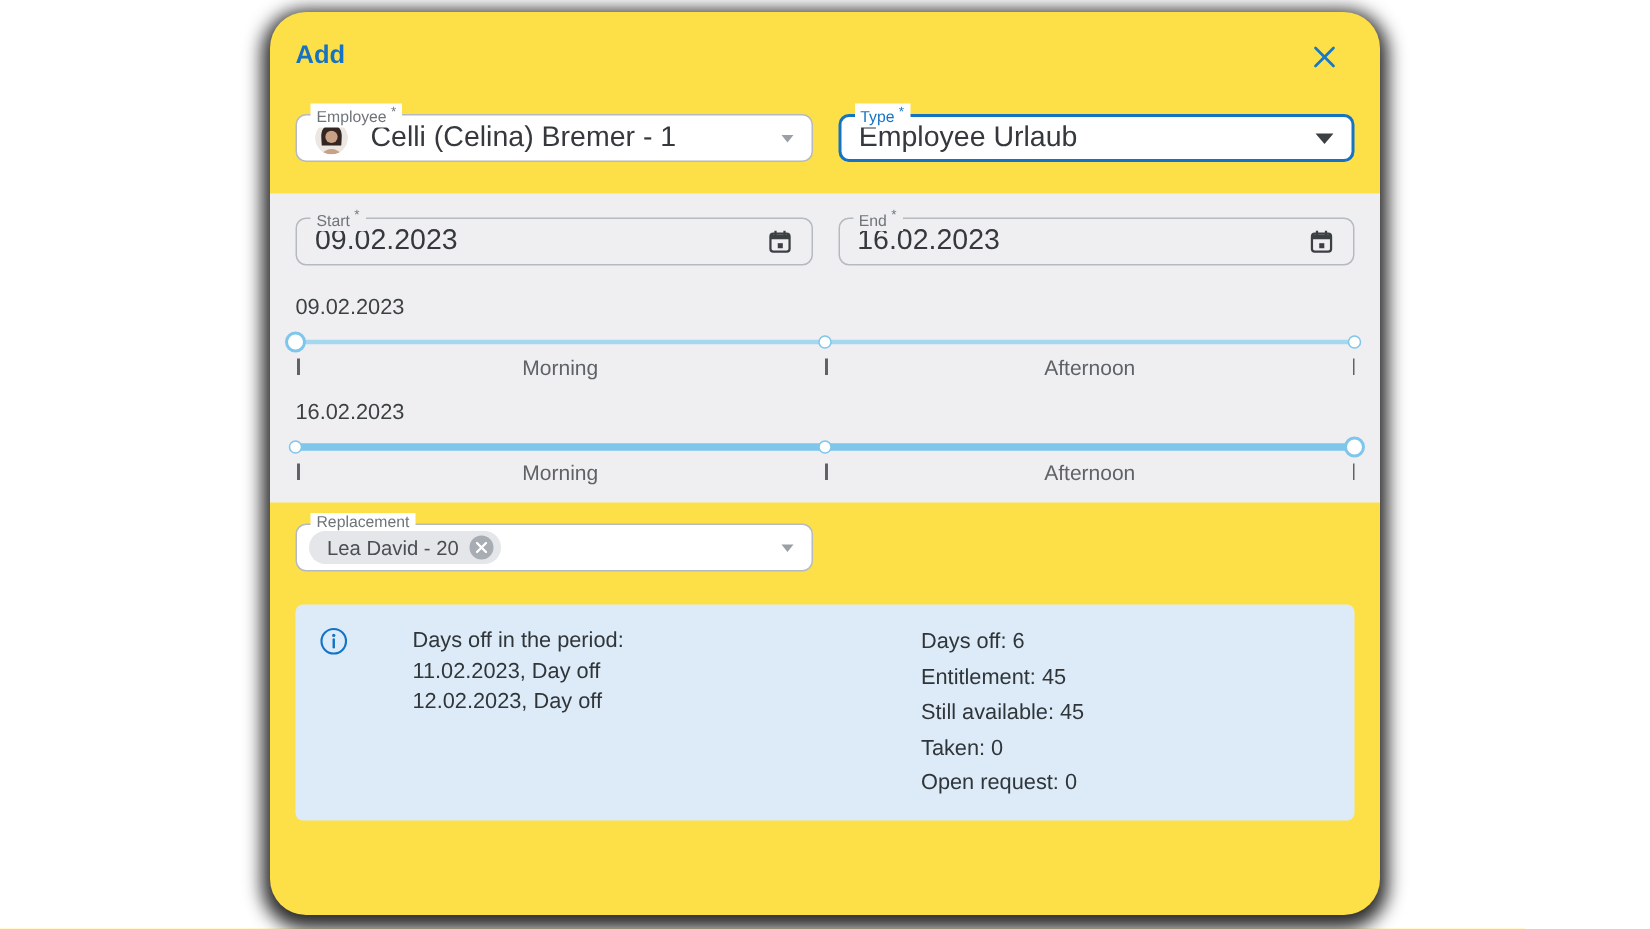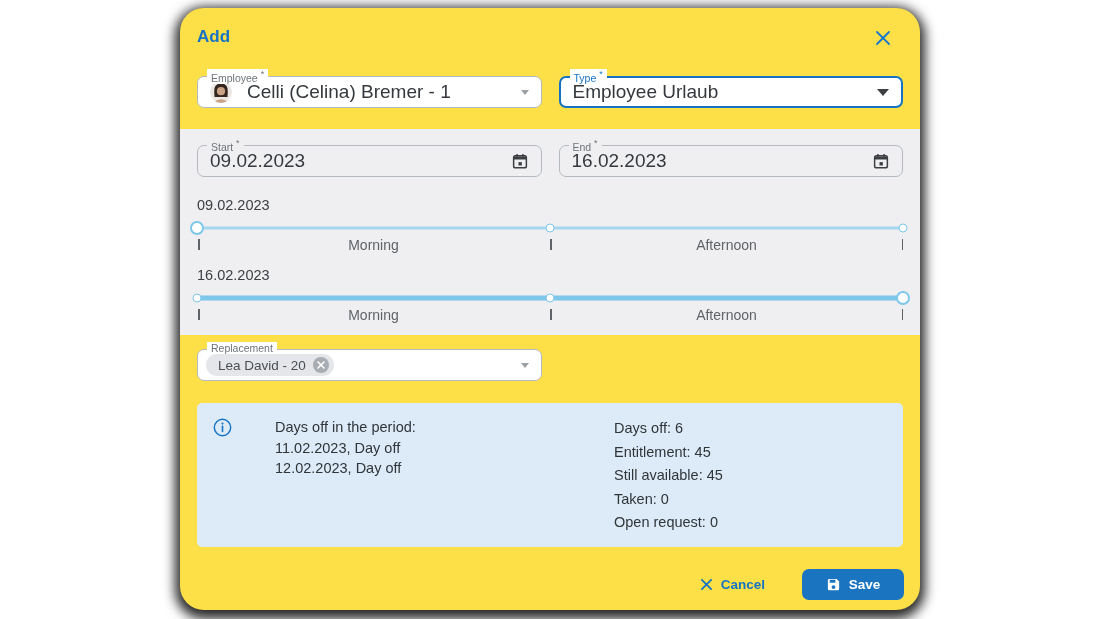--- a/index.html
+++ b/index.html
@@ -221,29 +221,14 @@
     </div>
     <div class="info-right">
       <div>Days off: 6</div>
       <div>Entitlement: 45</div>
       <div>Still available: 45</div>
       <div>Taken: 0</div>
       <div>Open request: 0</div>
     </div>
   </div>
 
-  <div class="footer">
-    <button class="cancel-btn">
-      <svg width="13" height="13" viewBox="0 0 14 14" fill="none" stroke="#1673c4" stroke-width="1.9" stroke-linecap="round">
-        <line x1="2" y1="2" x2="12" y2="12"></line>
-          <line x1="12" y1="2" x2="2" y2="12"></line>
-      </svg>
-      <span>Cancel</span>
-    </button>
-    <button class="save-btn">
-      <svg width="15" height="15" viewBox="0 0 24 24" fill="#ffffff">
-        <path d="M17 3H5a2 2 0 0 0-2 2v14a2 2 0 0 0 2 2h14a2 2 0 0 0 2-2V7l-4-4zM12 19.2a3.1 3.1 0 1 1 0-6.2 3.1 3.1 0 0 1 0 6.2zM15 9H6V4.5h9V9z"></path>
-      </svg>
-      <span>Save</span>
-    </button>
-  </div>
 
 </div>
 
 </body></html>

